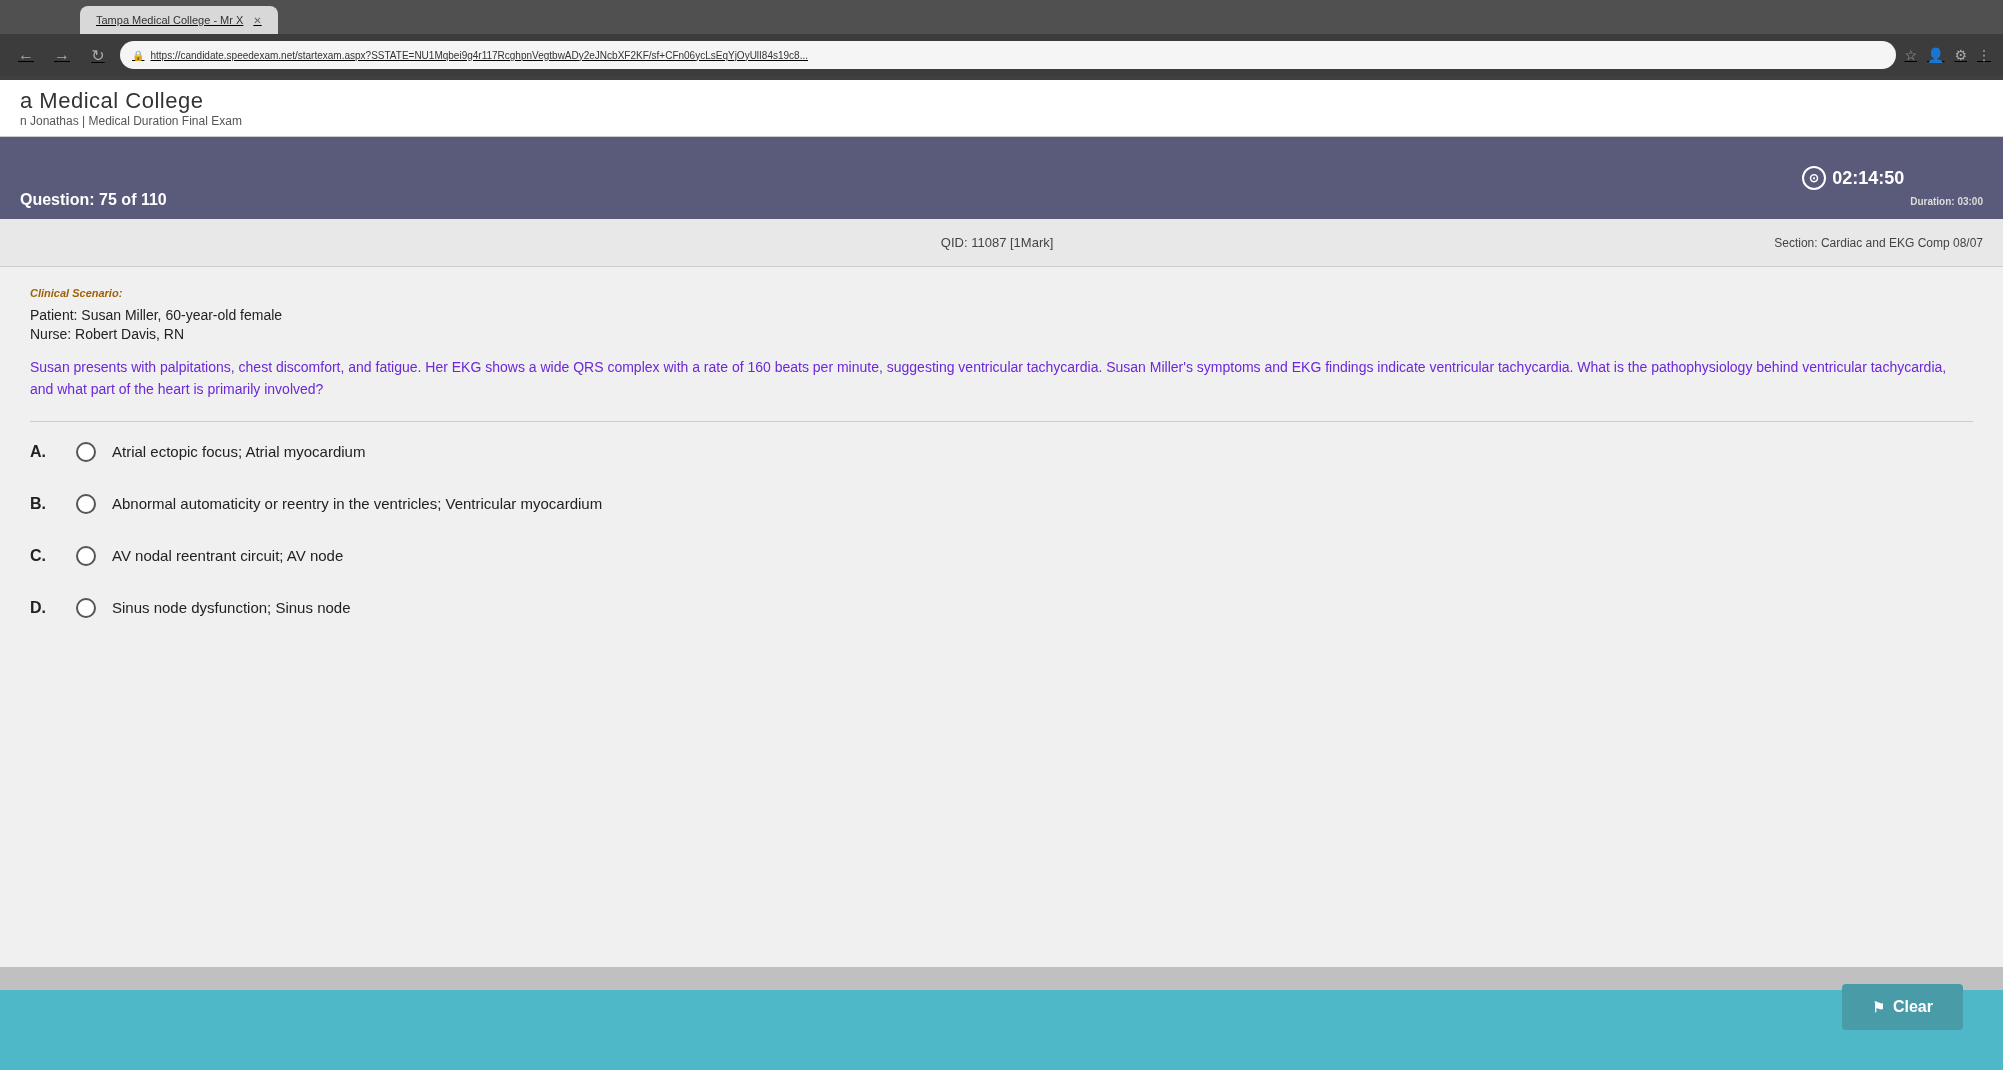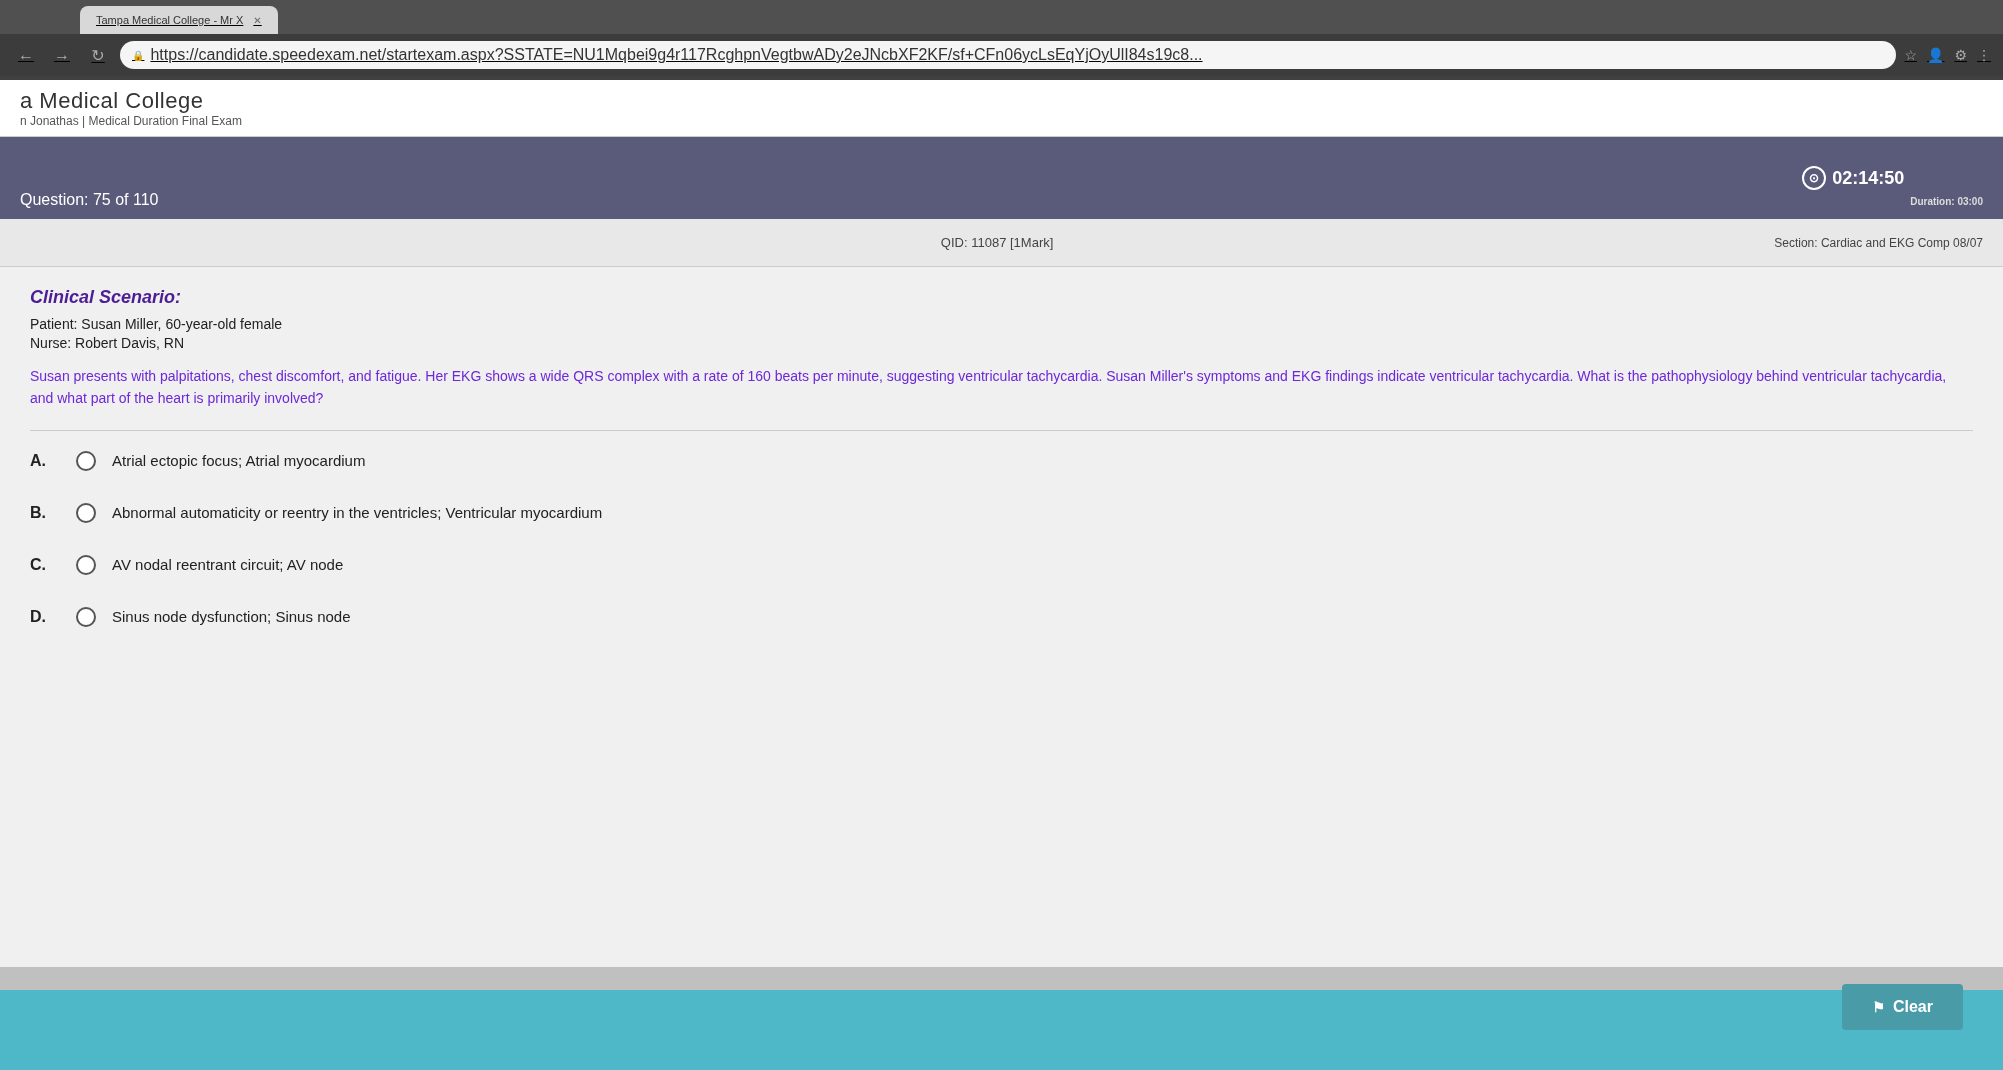--- a/index.html
+++ b/index.html
@@ -37,21 +37,21 @@
       background: #5a5a7a;
       color: white;
       padding: 10px 20px;
       display: flex;
       align-items: center;
       justify-content: space-between;
     }
 
     .question-number {
       font-size: 16px;
-      font-weight: normal;
+      font-weight: bold;
       color: white;
       margin-top: 44px;
     }
 
     .timer-display {
       display: flex;
       align-items: center;
       gap: 6px;
       font-size: 18px;
       font-weight: bold;
@@ -99,24 +99,24 @@
       min-height: 700px;
     }
 
     .scenario-block {
       margin-bottom: 20px;
       border-bottom: 1px solid #ccc;
       padding-bottom: 20px;
     }
 
     .scenario-title {
-      font-size: 18px;
+      font-size: 11px;
       font-style: italic;
       font-weight: bold;
-      color: #4c1d95;
+      color: #a16207;
       margin-bottom: 8px;
     }
 
     .scenario-line {
       font-size: 14px;
       color: #222;
       margin-bottom: 3px;
     }
 
     .scenario-body {
@@ -251,21 +251,21 @@
       align-items: center;
       gap: 6px;
     }
 
     .lock-icon {
       color: #666;
       font-size: 10px;
     }
 
     .url-text {
-      font-size: 16px;
+      font-size: 10px;
       color: #333;
       overflow: hidden;
       white-space: nowrap;
       text-overflow: ellipsis;
     }
 
     .nav-icons {
       display: flex;
       gap: 10px;
       align-items: center;

